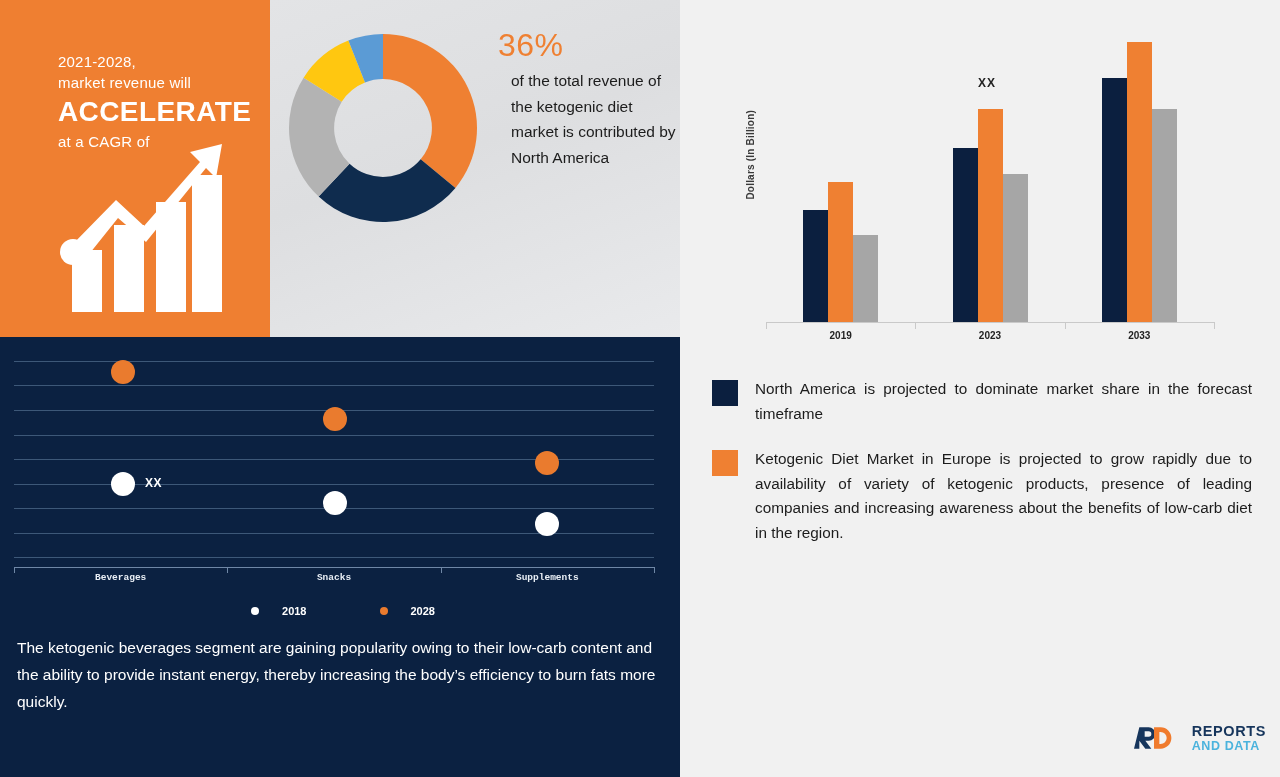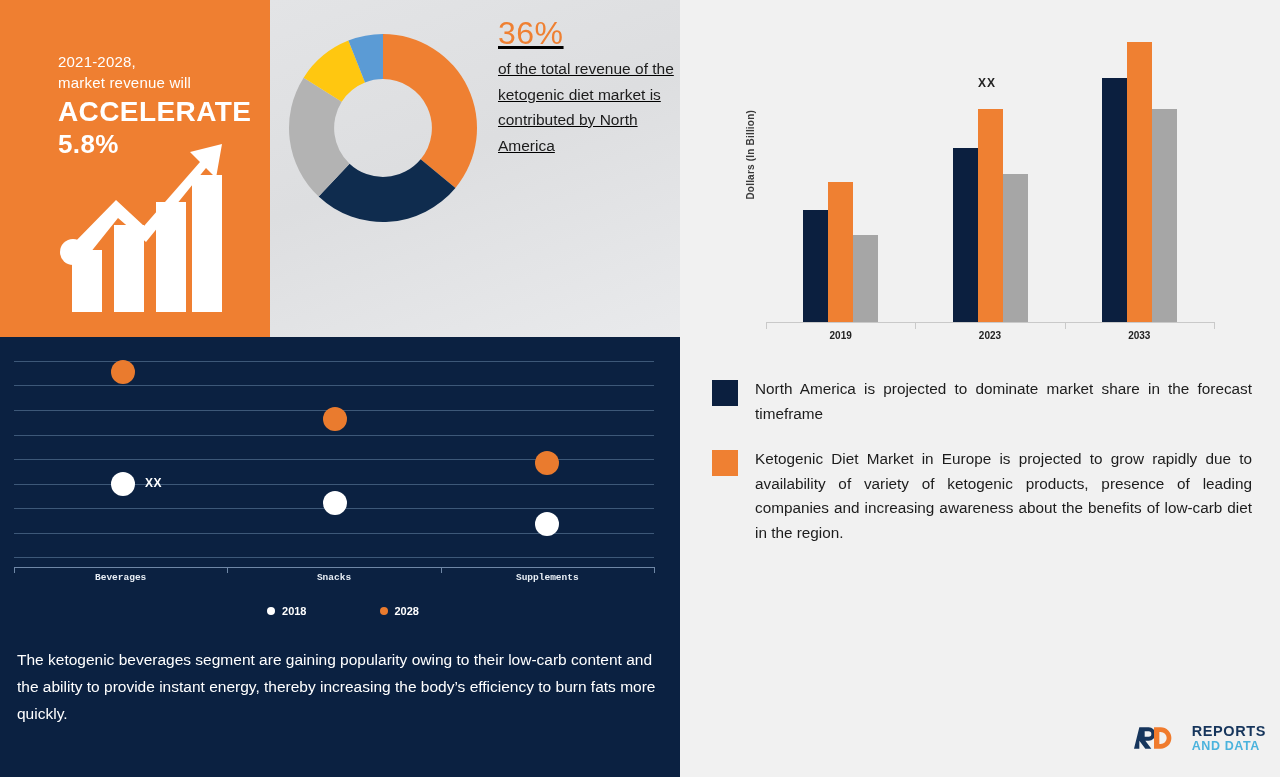--- a/index.html
+++ b/index.html
@@ -24,23 +24,23 @@
   .acc-cagr{font-size:26px;font-weight:bold;line-height:30px;letter-spacing:.4px;}
   .growth-icon{position:absolute;left:40px;top:130px;width:200px;height:190px;z-index:2;}
 
   
   .panel-donut{
     position:absolute;left:270px;top:0;width:410px;height:337px;
     background:linear-gradient(160deg,#e3e4e6 0%,#dddee0 45%,#e9eaec 100%);
     overflow:hidden;
   }
   .donut-wrap{position:absolute;left:13px;top:28px;width:200px;height:200px;}
-  .donut-stat{position:absolute;left:228px;top:14px;width:178px;text-decoration:underline;}
+  .donut-stat{position:absolute;left:228px;top:26px;width:178px;}
   .donut-pct{font-size:32px;color:#ef8032;line-height:38px;font-weight:normal;letter-spacing:.5px;}
-  .donut-desc{font-size:15.5px;color:#1c1c1c;line-height:25.5px;margin-top:4px;}
+  .donut-desc{font-size:15.5px;color:#1c1c1c;line-height:25.5px;margin-top:4px;margin-left:13px;}
   .donut-para{
     position:absolute;left:14px;top:240px;width:385px;
     font-size:15.5px;color:#1c1c1c;line-height:23.5px;
     text-align:justify;text-align-last:left;
   }
 
   
   .panel-bar{
     position:absolute;left:680px;top:0;width:600px;height:337px;
     background:#f1f1f1;overflow:hidden;
@@ -71,24 +71,24 @@
   .dot-plot{position:absolute;left:14px;top:6px;width:640px;height:225px;}
   .grid-line{position:absolute;left:0;width:640px;height:1px;background:#3d5878;}
   .dot{position:absolute;width:24px;height:24px;border-radius:50%;transform:translate(-50%,-50%);}
   .dot.c2028{background:#ea7b2e;}
   .dot.c2018{background:#ffffff;}
   .dot-xx{position:absolute;font-size:12px;font-weight:bold;color:#ffffff;letter-spacing:.5px;}
   .dot-axis{position:absolute;left:14px;top:230px;width:640px;height:1px;background:#6f87a6;}
   .dot-tick{position:absolute;width:1px;height:6px;background:#6f87a6;top:230px;}
   .dot-xlabel{position:absolute;top:235px;font-size:9.5px;font-weight:bold;color:#e8eef5;text-align:center;font-family:Liberation Mono, monospace;}
   .dot-legend{position:absolute;left:14px;top:268px;width:640px;display:flex;justify-content:center;gap:55px;align-items:center;}
-  .dl-item{display:flex;align-items:center;gap:7px;font-size:11px;font-weight:bold;color:#ffffff;padding-left:18px;}
+  .dl-item{display:flex;align-items:center;gap:23px;font-size:11px;font-weight:bold;color:#ffffff;padding-left:18px;}
   .dl-dot{width:8px;height:8px;border-radius:50%;display:inline-block;}
   .dark-para{
-    position:absolute;left:17px;top:309px;width:645px;
+    position:absolute;left:17px;top:297px;width:645px;
     font-size:15.5px;color:#ffffff;line-height:27px;
   }
 
   
   .panel-bullets{
     position:absolute;left:680px;top:337px;width:600px;height:440px;
     background:#f1f1f1;overflow:hidden;
   }
   .bullet{position:absolute;display:flex;gap:17px;}
   .bsw{width:26px;height:26px;flex:0 0 26px;margin-top:3px;}
@@ -115,21 +115,21 @@
       <rect x="74" y="95" width="30" height="87" fill="#ffffff"></rect>
       <rect x="116" y="72" width="30" height="110" fill="#ffffff"></rect>
       <rect x="152" y="45" width="30" height="137" fill="#ffffff"></rect>
       <path d="M30 117 L76 70 L104 96 L160 32 L150 22 L182 14 L176 48 L166 38 L106 112 L78 88 L46 128 Z" fill="#ffffff"></path>
       <circle cx="33" cy="122" r="13" fill="#ffffff"></circle>
     </svg>
     <div class="acc-text">
       <div class="acc-line1">2021-2028,</div>
       <div class="acc-line2">market revenue will</div>
       <div class="acc-big">ACCELERATE</div>
-      <div class="acc-cagr">5.8%</div>
+      <div class="acc-line3">at a CAGR of</div>
     </div>
   </div>
 
   <div class="panel-donut">
     <div class="donut-wrap">
       <svg id="donut-svg" viewBox="0 0 200 200" xmlns="http://www.w3.org/2000/svg">
           <path d="M100 6 A94 94 0 0 1 172.4282448209242 159.91785503637684 L137.66268730688057 131.15728461891595 A48.88 48.88 0 0 0 100 51.12 Z" fill="#ef8032"></path>
           <path d="M172.4282448209242 159.91785503637684 A94 94 0 0 1 35.6525720427033 168.5230509776127 L66.53933746220571 135.6319865083586 A48.88 48.88 0 0 0 137.66268730688057 131.15728461891595 Z" fill="#0f2c4e"></path>
           <path d="M35.6525720427033 168.5230509776127 A94 94 0 0 1 20.633175002810574 49.632281271974335 L58.7292510014615 73.80878626142666 A48.88 48.88 0 0 0 66.53933746220571 135.6319865083586 Z" fill="#b3b3b3"></path>
           <path d="M20.633175002810574 49.632281271974335 A94 94 0 0 1 65.39629204764022 12.601010326504394 L82.0060718647729 54.55252536978228 A48.88 48.88 0 0 0 58.7292510014615 73.80878626142666 Z" fill="#ffc710"></path>

